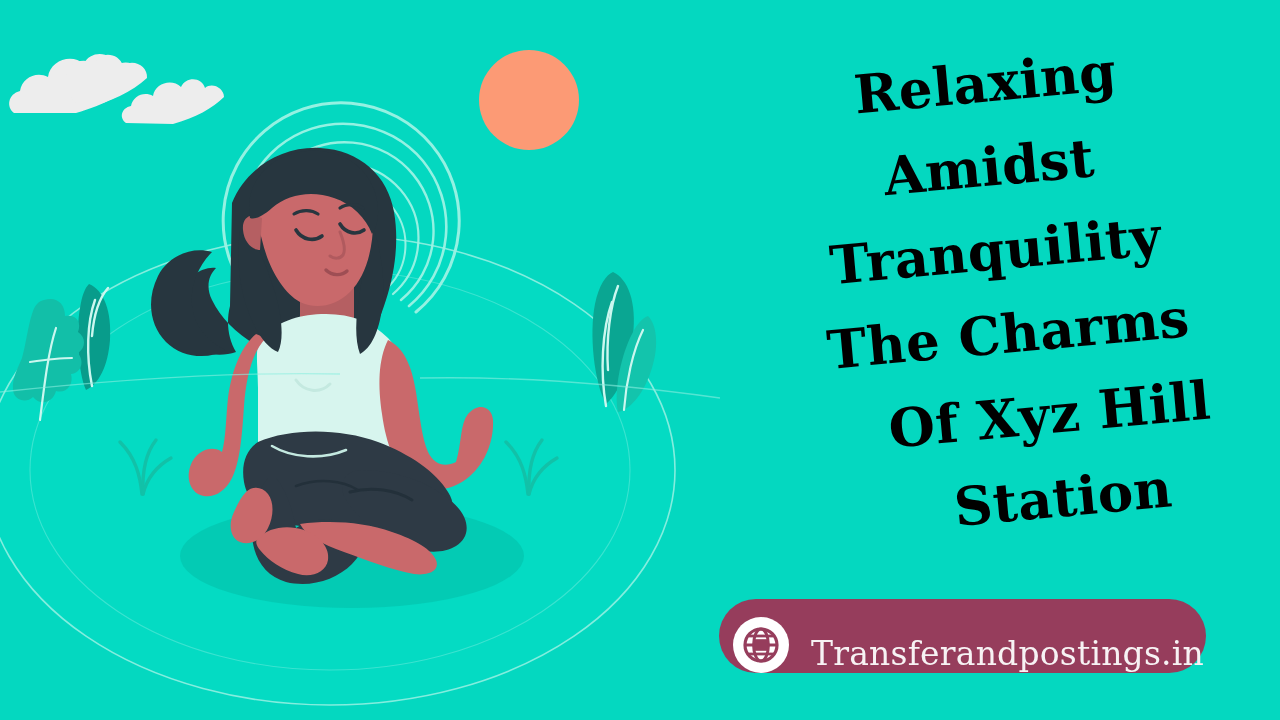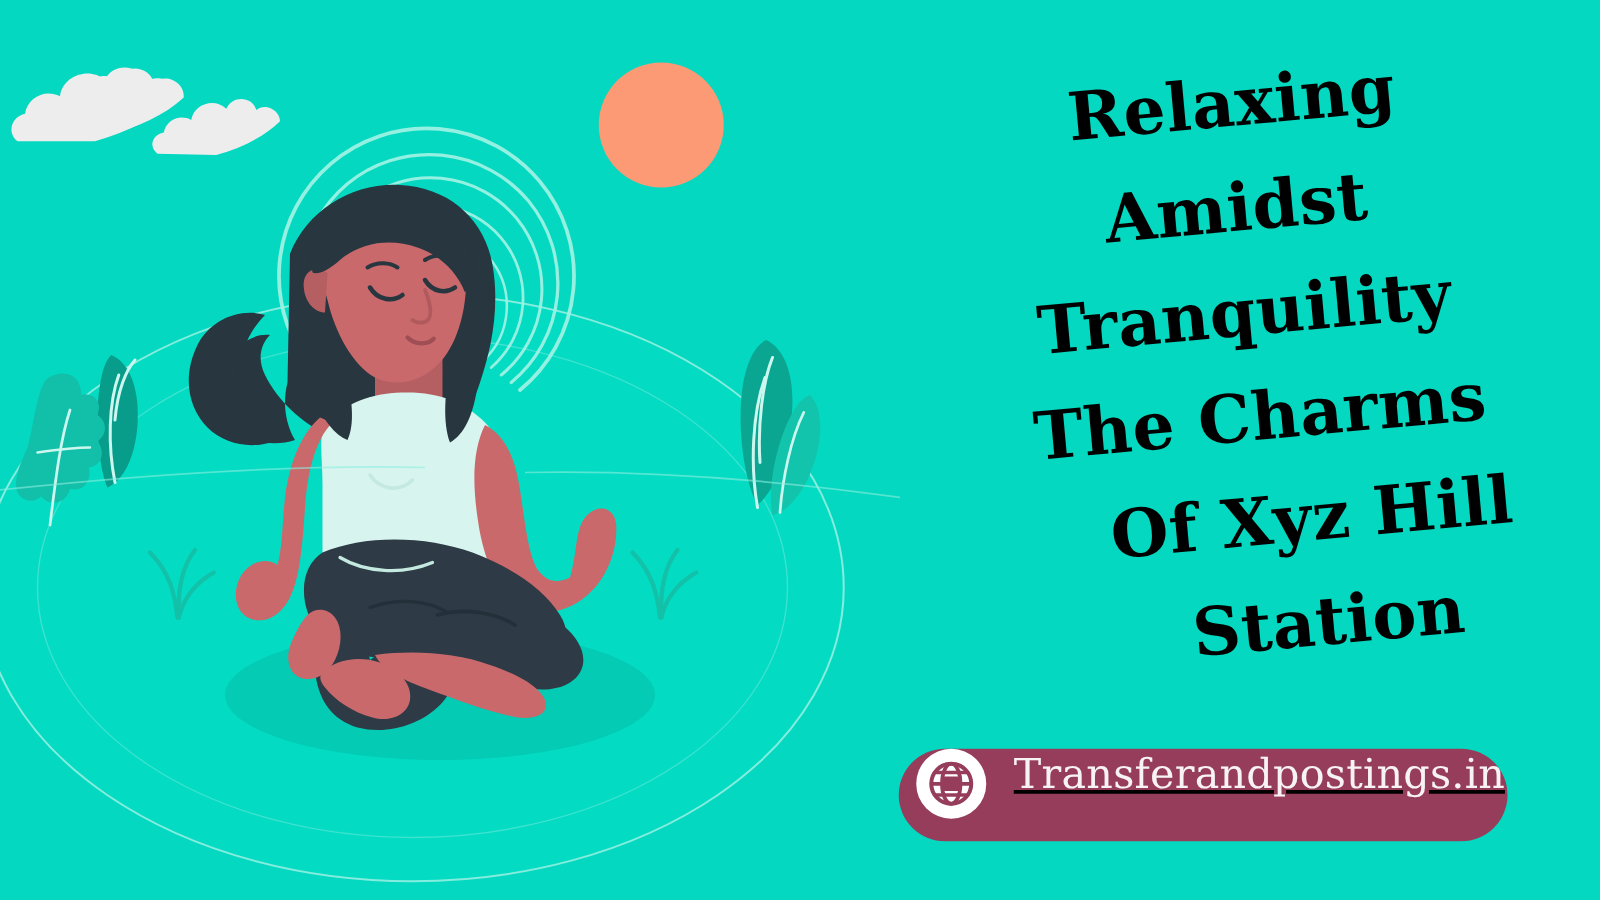--- a/index.html
+++ b/index.html
@@ -58,24 +58,23 @@
   
   #site-badge {
     position: absolute;
     left: 719px;
     top: 599px;
     width: 487px;
     height: 74px;
     background: #963D5C;
     border-radius: 37px;
     display: flex;
-    align-items: flex-start;
+    align-items: flex-end;
     padding-left: 14px;
     box-sizing: border-box;
-    text-decoration: underline;
   }
   #badge-icon-wrap {
     width: 56px;
     height: 56px;
     border-radius: 50%;
     background: #FFFFFF;
     display: flex;
     align-items: center;
     justify-content: center;
     flex: 0 0 auto;

